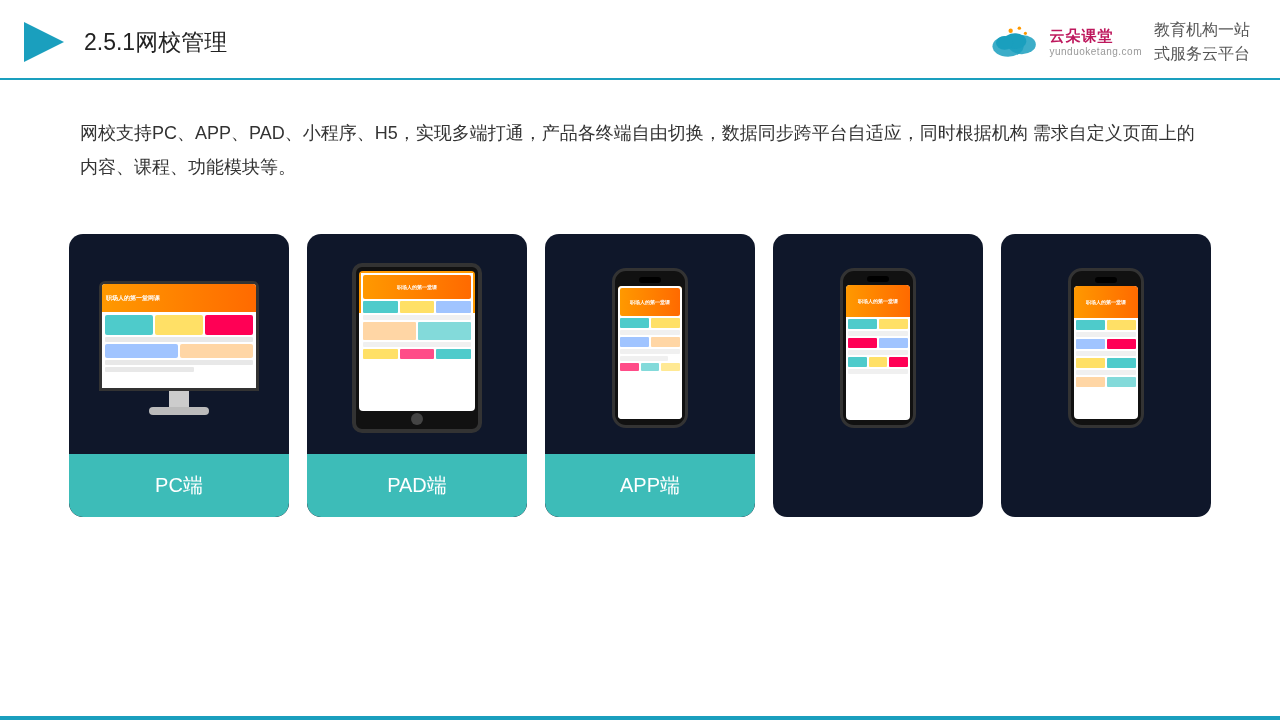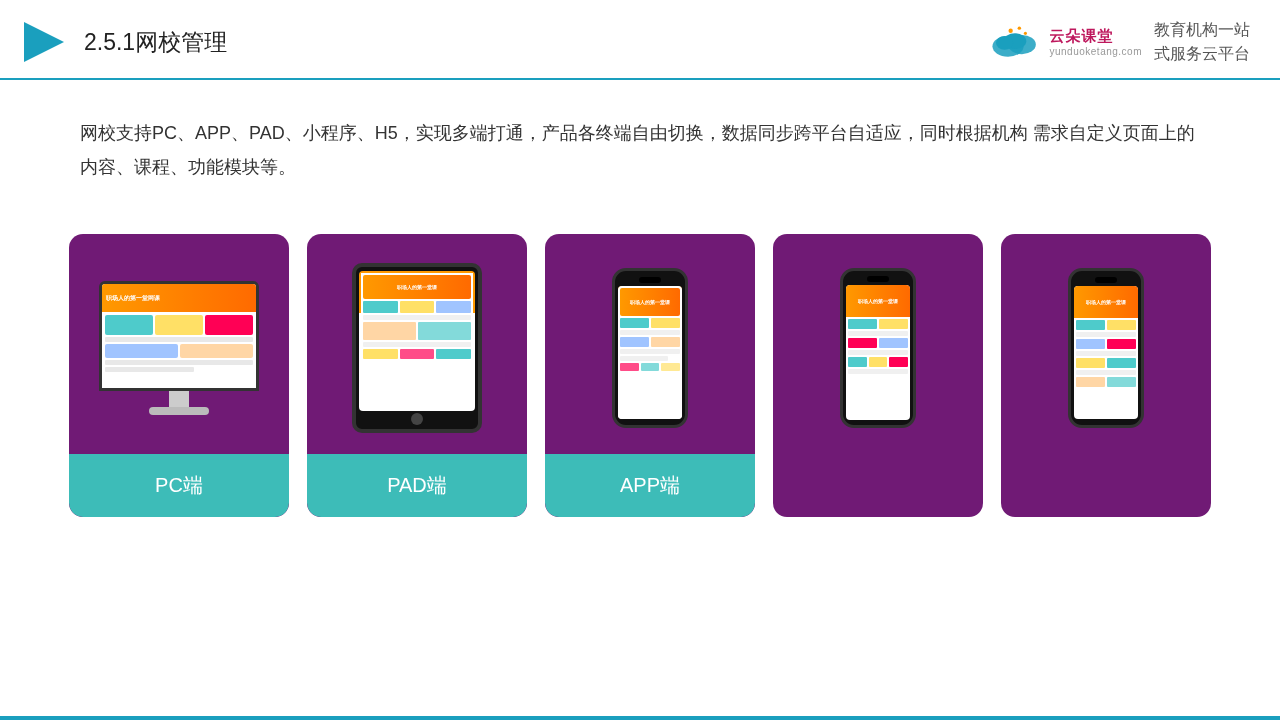--- a/index.html
+++ b/index.html
@@ -74,21 +74,21 @@
     }
 
     
     .cards-row {
       display: flex;
       gap: 18px;
       padding: 30px 60px 30px 60px;
       justify-content: center;
     }
     .card {
-      background: #701a75;
+      background: #0f172a;
       border-radius: 14px;
       width: 210px;
       display: flex;
       flex-direction: column;
       align-items: center;
       overflow: hidden;
       flex-shrink: 0;
     }
     .card-image-area {
       width: 100%;

